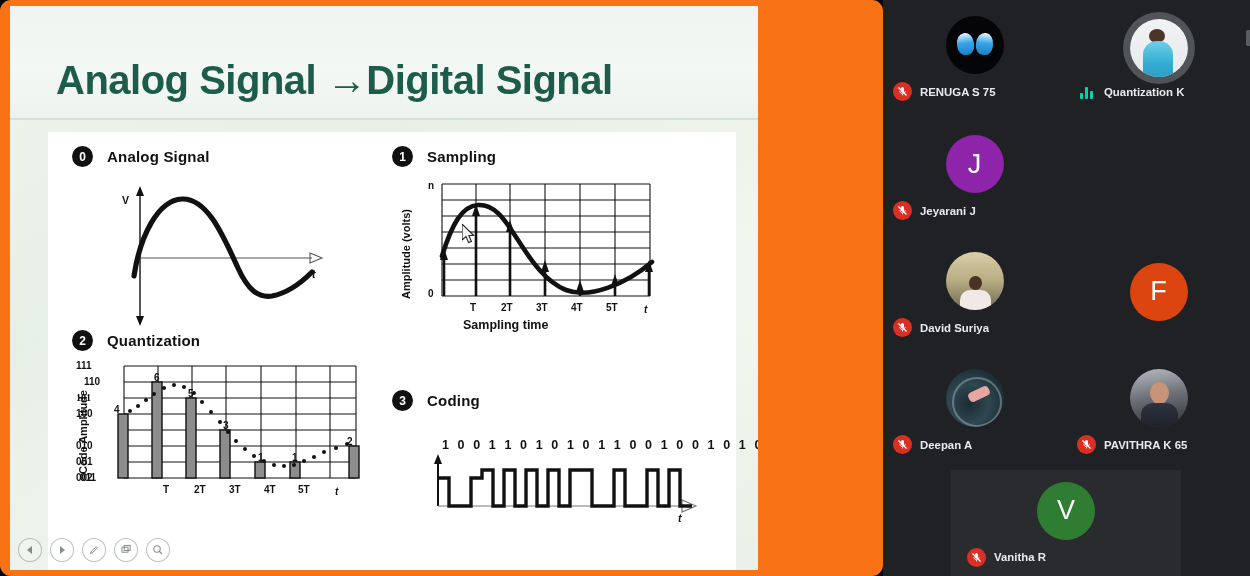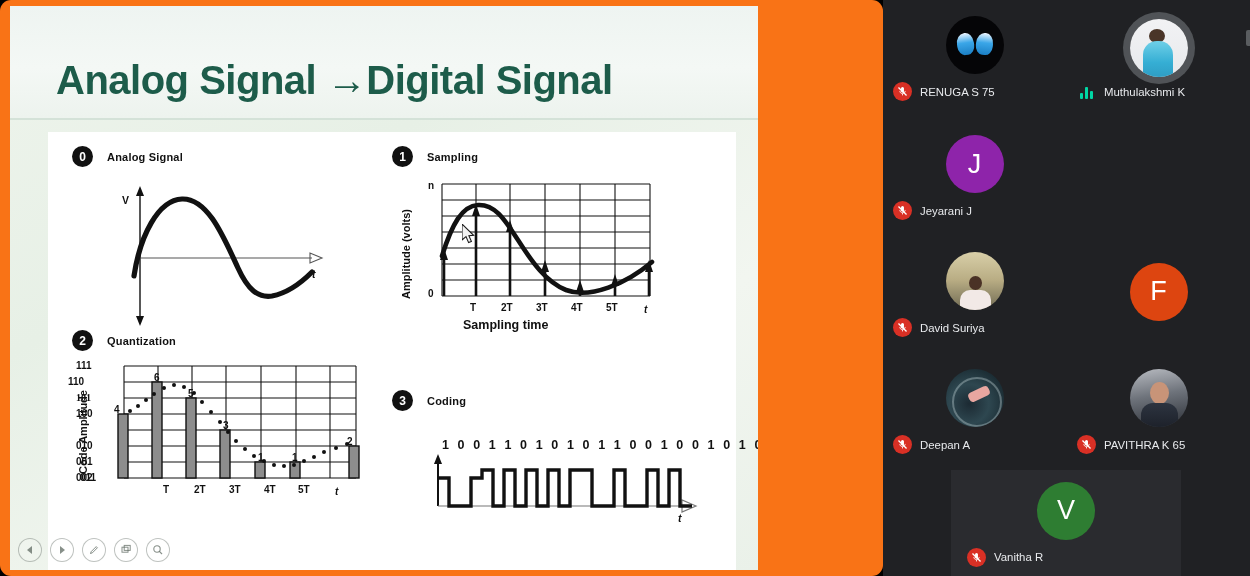--- a/index.html
+++ b/index.html
@@ -41,21 +41,21 @@
   }
   .panel { position: absolute; }
   .badge {
     width: 21px; height: 21px; border-radius: 50%;
     background: #111; color: #fff; font-size: 12px; font-weight: bold;
     display: flex; align-items: center; justify-content: center;
     font-family: "Liberation Sans", sans-serif;
   }
   .panel-head { display: flex; align-items: center; gap: 14px; }
   .panel-title {
-    font-size: 11px; font-weight: bold; color: #111;
+    font-size: 15px; font-weight: bold; color: #111;
     font-family: "Liberation Sans", sans-serif; letter-spacing: 0.2px;
   }
   .axis-label {
     font-size: 10.5px; font-weight: bold; color: #111;
     font-family: "Liberation Sans", sans-serif;
   }
   .tick {
     position: absolute; font-size: 10px; font-weight: bold; color: #111;
     font-family: "Liberation Sans", sans-serif;
   }
@@ -111,21 +111,21 @@
     width: 100%; padding-left: 10px; margin-top: 2px;
   }
   .mic {
     width: 19px; height: 19px; border-radius: 50%; background: #d93025;
     display: flex; align-items: center; justify-content: center; flex: 0 0 auto;
   }
   .mic svg { display: block; }
   .audio-bars { display: flex; align-items: flex-end; gap: 2px; height: 14px; flex: 0 0 auto; width: 19px; justify-content: center;}
   .audio-bars i { display: block; width: 3px; background: #00d6a4; border-radius: 1px; }
   .pname {
-    font-size: 11.4px; color: #e8eaed; font-weight: 400;
+    font-size: 11.4px; color: #e8eaed; font-weight: 700;
     white-space: nowrap; overflow: hidden; text-overflow: ellipsis;
     font-family: "Liberation Sans", sans-serif;
   }
   
   #row-last { position: relative; width: 367px; height: 108px; background: #202124; }
   #tile-last {
     position: absolute; left: 68px; top: 0; width: 230px; height: 108px;
     background: #2a2b2f;
     display: flex; flex-direction: column; align-items: center; justify-content: center;
   }
@@ -307,21 +307,21 @@
               <circle cx="188" cy="103" r="2"></circle>
                 <circle cx="198" cy="99" r="2"></circle>
               <circle cx="208" cy="95" r="2"></circle>
                 <circle cx="218" cy="90" r="2"></circle>
               <circle cx="230" cy="86" r="2"></circle>
                 <circle cx="241" cy="82" r="2"></circle>
             </g>
           </svg>
           <div class="axis-label" style="position:absolute;left:-38px;top:96px;transform:rotate(-90deg);transform-origin:center;width:110px;text-align:center;font-size:11px;">Code Amplitude</div>
           <div class="tick" style="left:10px;top:30px;">111</div>
-          <div class="tick" style="left:2px;top:46px;text-align:center;">110</div>
+          <div class="tick" style="left:18px;top:46px;text-align:center;">110</div>
           <div class="tick" style="left:10px;top:62px;font-family:Liberation Serif, serif;">101</div>
           <div class="tick" style="left:10px;top:78px;">100</div>
           <div class="tick" style="left:14px;top:94px;margin-top:48px;">011</div>
           <div class="tick" style="left:10px;top:110px;">010</div>
           <div class="tick" style="left:10px;top:126px;">001</div>
           <div class="tick" style="left:10px;top:142px;">002</div>
 
           <div class="tick" style="left:97px;top:154px;">T</div>
           <div class="tick" style="left:128px;top:154px;">2T</div>
           <div class="tick" style="left:163px;top:154px;">3T</div>
@@ -420,21 +420,21 @@
       <div class="ptile right">
         <div class="avatar-wrap">
           <div class="avatar ph-muthu speaking"></div>
         </div>
         <div class="nameline">
           <div class="audio-bars">
             <i style="height:6px;"></i>
               <i style="height:12px;"></i>
               <i style="height:8px;"></i>
           </div>
-          <div class="pname">Muthulakshmi K</div>
+          <div class="pname">Quantization K</div>
         </div>
       </div>
     </div>
 
     <div class="prow">
       <div class="ptile left">
         <div class="avatar-wrap">
           <div class="avatar" style="background:#8e24aa;">J</div>
         </div>
         <div class="nameline">

